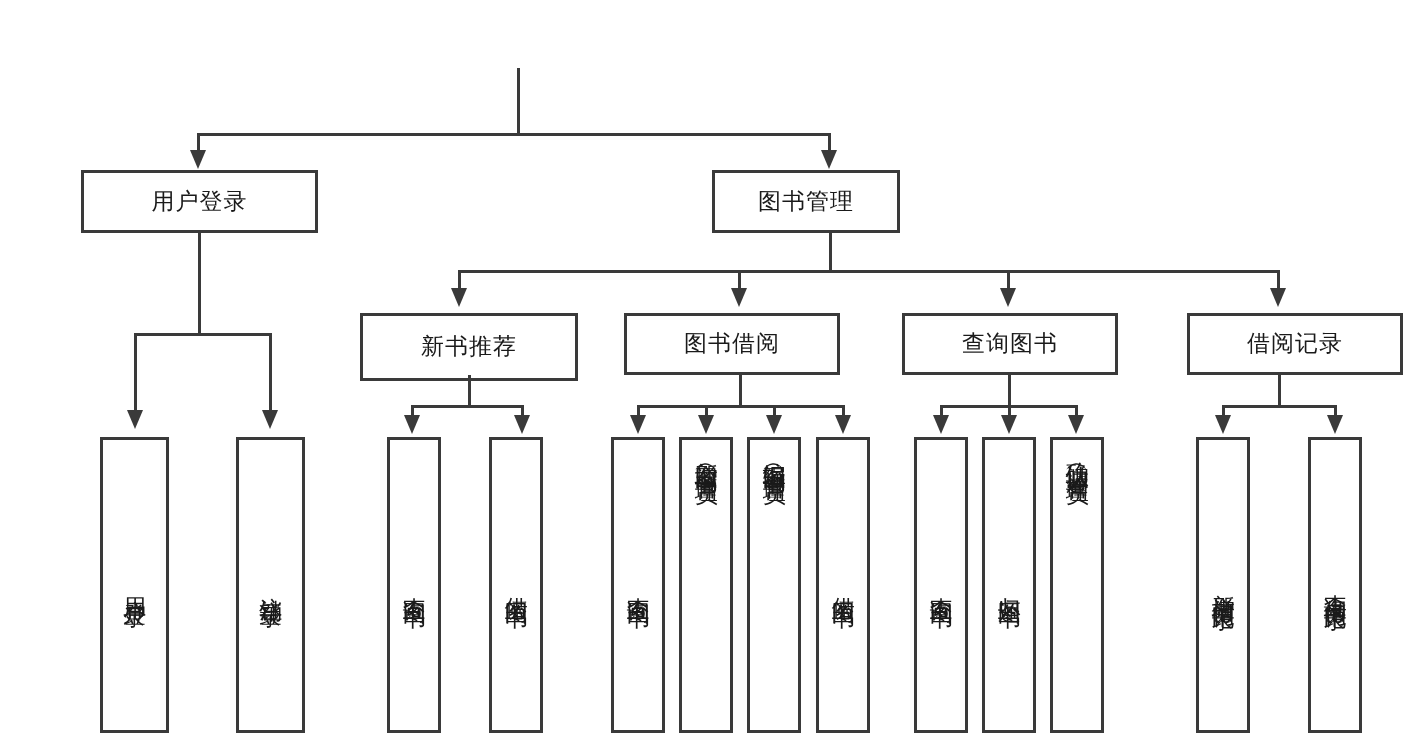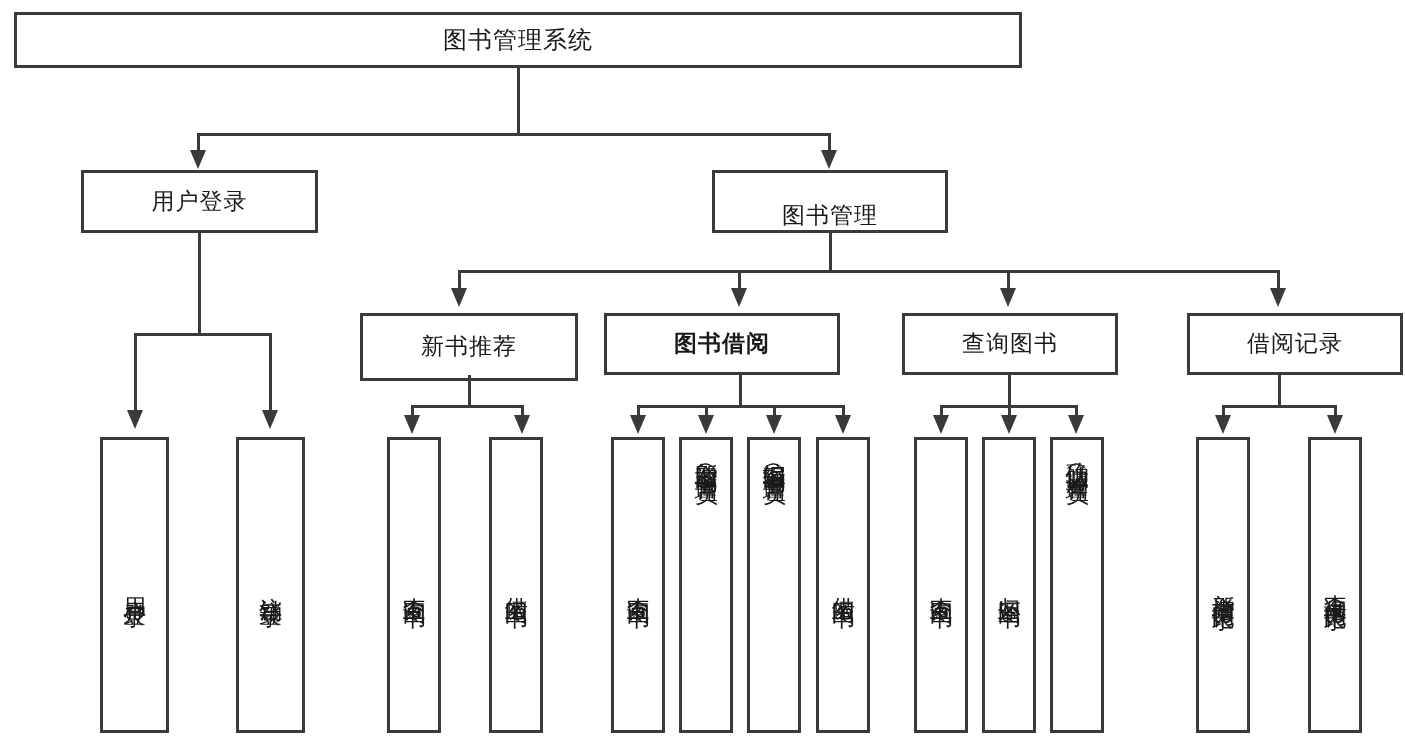--- a/index.html
+++ b/index.html
@@ -70,39 +70,36 @@
     color: #b9b9b9;
     white-space: nowrap;
     letter-spacing: 0.5px;
   }
 </style>
 </head>
 <body>
 
 <div id="canvas">
 
-  <div class="node node-root" style="left:14px; top:12px; width:1008px; height:56px;">
-    <span>图书管理系统</span>
-  </div>
 
   <div class="edge edge-v" style="left:517px; top:68px; width:3px; height:67px;"></div>
 
   <div class="edge edge-h" style="left:197px; top:133px; width:634px; height:3px;"></div>
 
   <div class="edge edge-v" style="left:197px; top:133px; width:3px; height:25px;"></div>
   <div class="arrow" style="left:190px; top:150px;"></div>
 
   <div class="edge edge-v" style="left:828px; top:133px; width:3px; height:25px;"></div>
   <div class="arrow" style="left:821px; top:150px;"></div>
 
   <div class="node node-h" style="left:81px; top:170px; width:237px; height:63px;">
     <span>用户登录</span>
   </div>
 
-  <div class="node node-h" style="left:712px; top:170px; width:236px; height:63px;align-items:flex-end;">
+  <div class="node node-h" style="left:712px; top:170px; width:188px; height:63px;">
     <span>图书管理</span>
   </div>
 
   <div class="edge edge-v" style="left:198px; top:233px; width:3px; height:102px;"></div>
   <div class="edge edge-h" style="left:134px; top:333px; width:138px; height:3px;"></div>
   <div class="edge edge-v" style="left:134px; top:333px; width:3px; height:85px;"></div>
   <div class="arrow" style="left:127px; top:410px;"></div>
   <div class="edge edge-v" style="left:269px; top:333px; width:3px; height:85px;"></div>
   <div class="arrow" style="left:262px; top:410px;"></div>
 
@@ -124,21 +121,21 @@
 
   <div class="edge edge-v" style="left:1007px; top:270px; width:3px; height:25px;"></div>
   <div class="arrow" style="left:1000px; top:288px;"></div>
 
   <div class="edge edge-v" style="left:1277px; top:270px; width:3px; height:25px;"></div>
   <div class="arrow" style="left:1270px; top:288px;"></div>
 
   <div class="node node-h" style="left:360px; top:313px; width:218px; height:68px;">
     <span>新书推荐</span>
   </div>
-  <div class="node node-h" style="left:604px; top:313px; width:236px; height:62px;font-weight:bold;">
+  <div class="node node-h" style="left:624px; top:313px; width:216px; height:62px;">
     <span>图书借阅</span>
   </div>
   <div class="node node-h" style="left:902px; top:313px; width:216px; height:62px;">
     <span>查询图书</span>
   </div>
   <div class="node node-h" style="left:1171px; top:313px; width:216px; height:62px;margin-left:16px;">
     <span>借阅记录</span>
   </div>
 
   <div class="edge edge-v" style="left:468px; top:375px; width:3px; height:32px;"></div>

